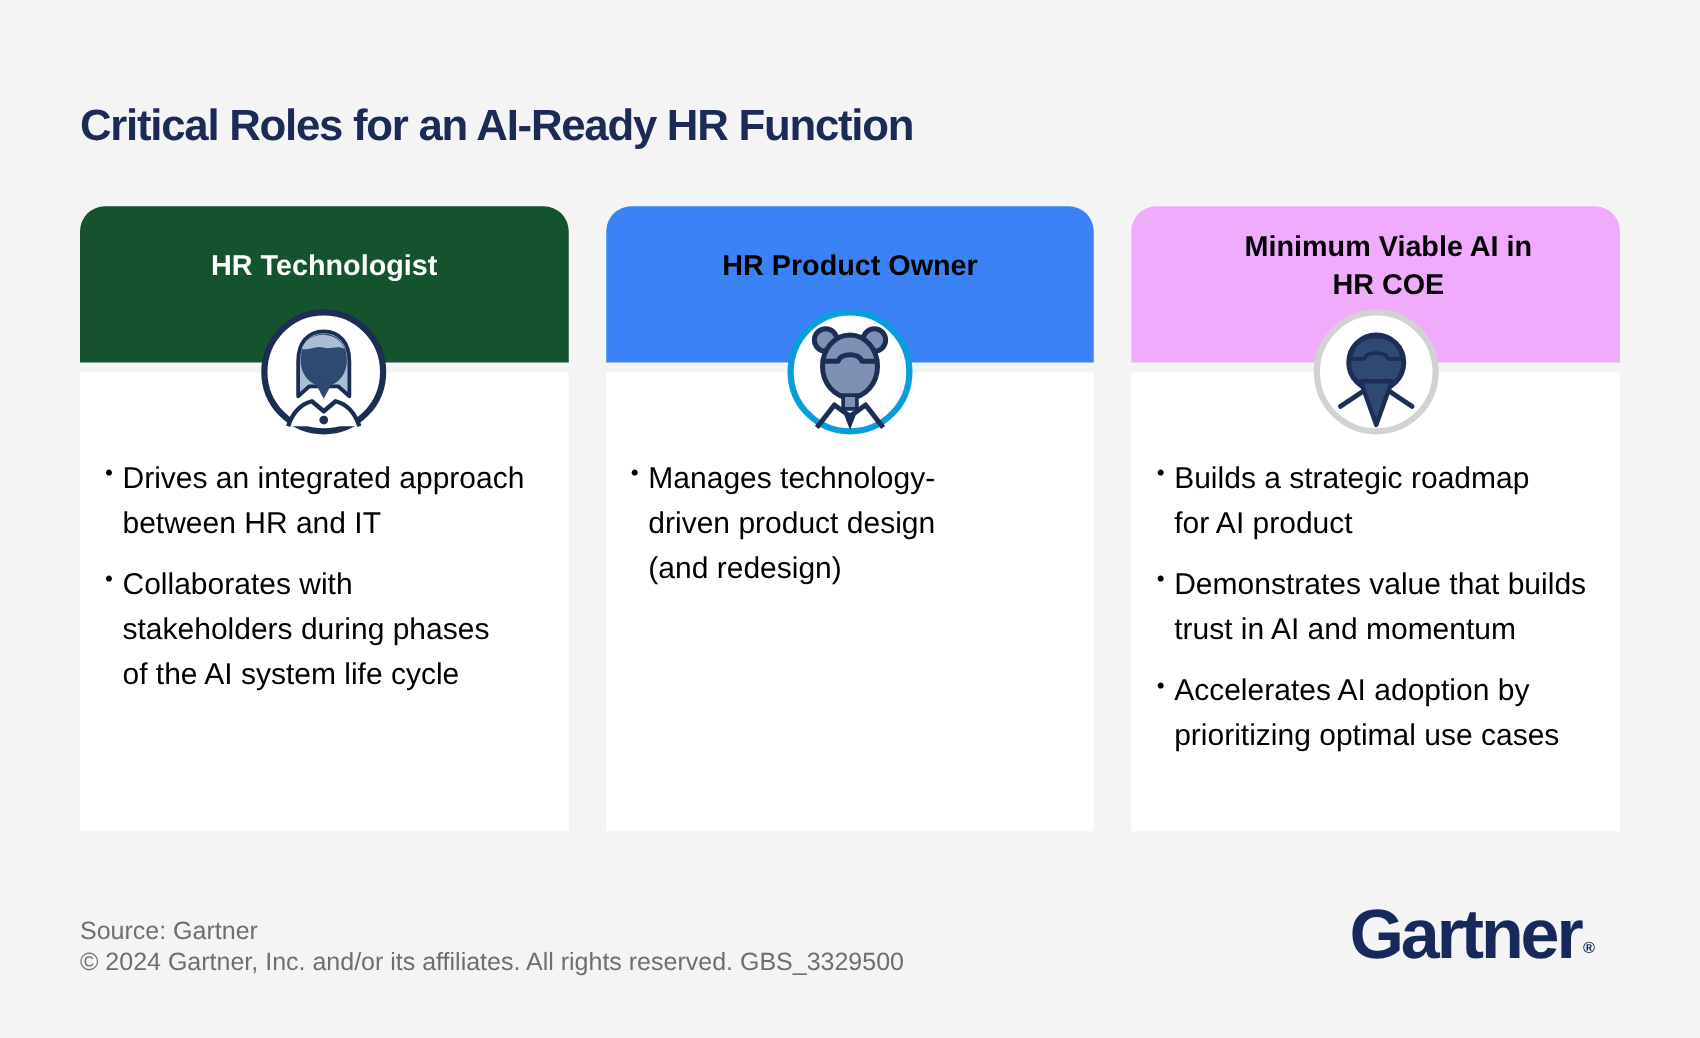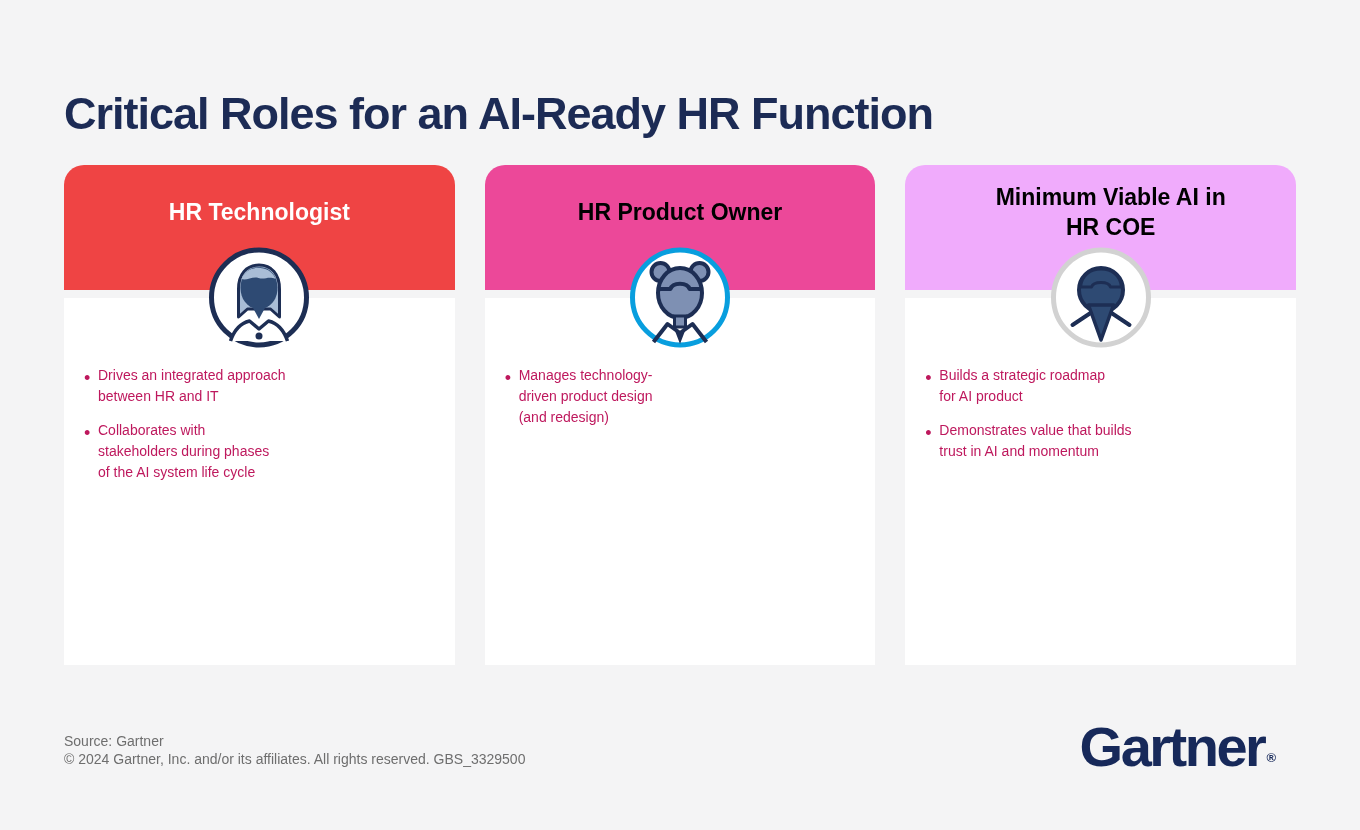--- a/index.html
+++ b/index.html
@@ -6,21 +6,21 @@
   body {
     width: 1360px; height: 830px;
     background: #f4f4f5;
     font-family: "Liberation Sans", sans-serif;
     position: relative;
     overflow: hidden;
   }
   .page-title {
     position: absolute;
     left: 64px; top: 58px;
-    font-size: 45px;
+    font-size: 35px;
     font-weight: 800;
     letter-spacing: -1px;
     color: #1c2b55;
   }
   .cards {
     position: absolute;
     left: 64px; top: 165px;
     width: 1232px;
     display: flex;
     gap: 30px;
@@ -36,61 +36,61 @@
     display: flex;
     align-items: center;
     justify-content: center;
     box-sizing: border-box;
     padding: 0 20px 30px 20px;
     font-size: 23px;
     font-weight: bold;
     text-align: center;
     line-height: 1.3;
   }
-  .card:nth-child(1) .card-header { background: #ef4444; color: #ffffff; }
-  .card:nth-child(2) .card-header { background: #ec4899; color: #000000; }
+  .card:nth-child(1) .card-header { background: #14532d; color: #ffffff; }
+  .card:nth-child(2) .card-header { background: #3b82f6; color: #000000; }
   .card:nth-child(3) .card-header { background: #f0abfc; color: #000000; padding-left: 40px; }
   .card-body {
     margin-top: 8px;
     background: #ffffff;
     height: 367px;
     box-sizing: border-box;
     padding: 67px 18px 0 20px;
   }
   .avatar {
     position: absolute;
     top: 82px;
     left: 50%;
     transform: translateX(-50%);
     width: 101px;
     height: 101px;
   }
   ul.bullets {
     list-style: none;
     margin: 0; padding: 0;
-    font-size: 14px;
+    font-size: 24px;
     line-height: 1.5;
-    color: #be185d;
+    color: #000000;
   }
   ul.bullets li {
     position: relative;
     padding-left: 14px;
     margin-bottom: 13px;
     white-space: pre-line;
   }
   ul.bullets li::before {
     content: "\2022";
     position: absolute;
     left: 0; top: 0;
     font-size: 18px;
   }
   .footer-source {
     position: absolute;
     left: 64px; top: 733px;
-    font-size: 14px;
+    font-size: 20px;
     line-height: 1.26;
     color: #6e6e6e;
   }
   .gartner-logo {
     position: absolute;
     right: 84px; top: 714px;
     font-size: 56px;
     font-weight: bold;
     letter-spacing: -2.5px;
     color: #17295a;
@@ -174,20 +174,22 @@
         <path d="M38,58 L50.5,93 L63,58 Z" fill="#2e4a73" stroke="#1d2e54" stroke-width="3.5" stroke-linejoin="round"></path>
         <path d="M40,66 L22,78 M61,66 L79,78" fill="none" stroke="#1d2e54" stroke-width="4" stroke-linecap="round"></path>
       </svg>
     </div>
     <div class="card-body">
       <ul class="bullets">
         <li>Builds a strategic roadmap
 for AI product</li>
         <li>Demonstrates value that builds
 trust in AI and momentum</li>
+        <li>Accelerates AI adoption by
+prioritizing optimal use cases</li>
       </ul>
     </div>
   </div>
 
 </div>
 
 <div class="footer-source">
   <div>Source: Gartner</div>
   <div>© 2024 Gartner, Inc. and/or its affiliates. All rights reserved. GBS_3329500</div>
 </div>

